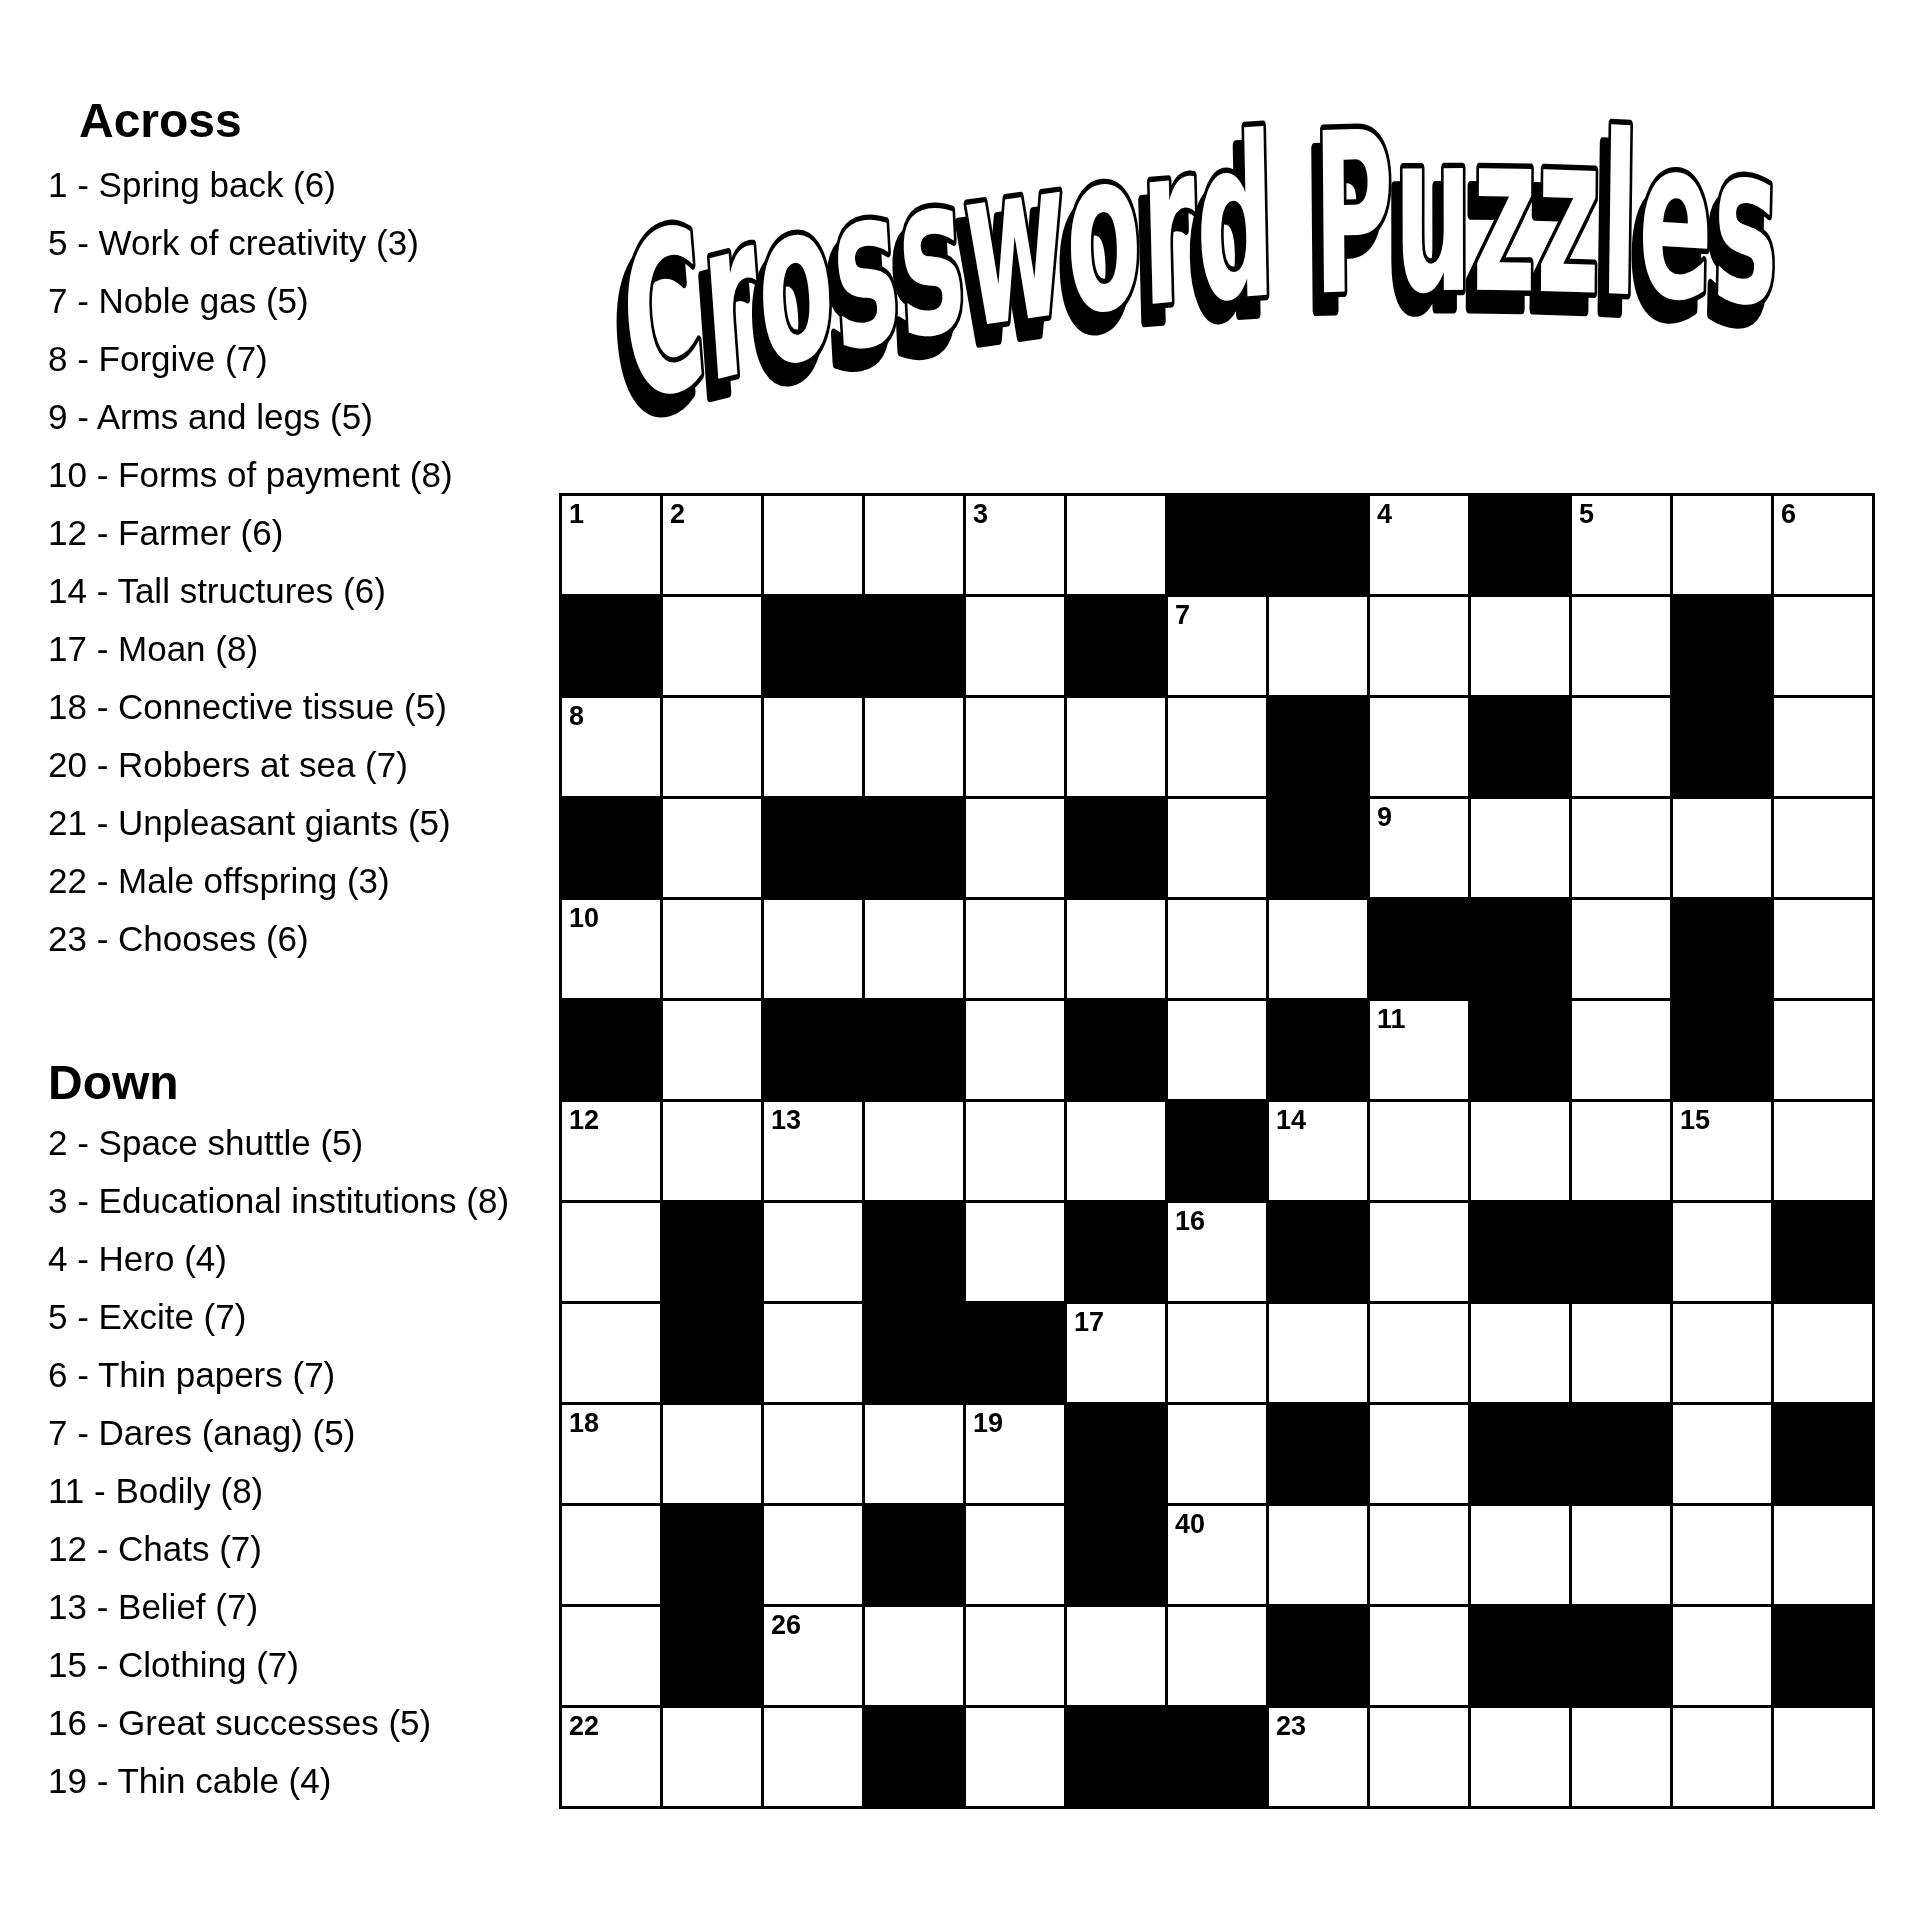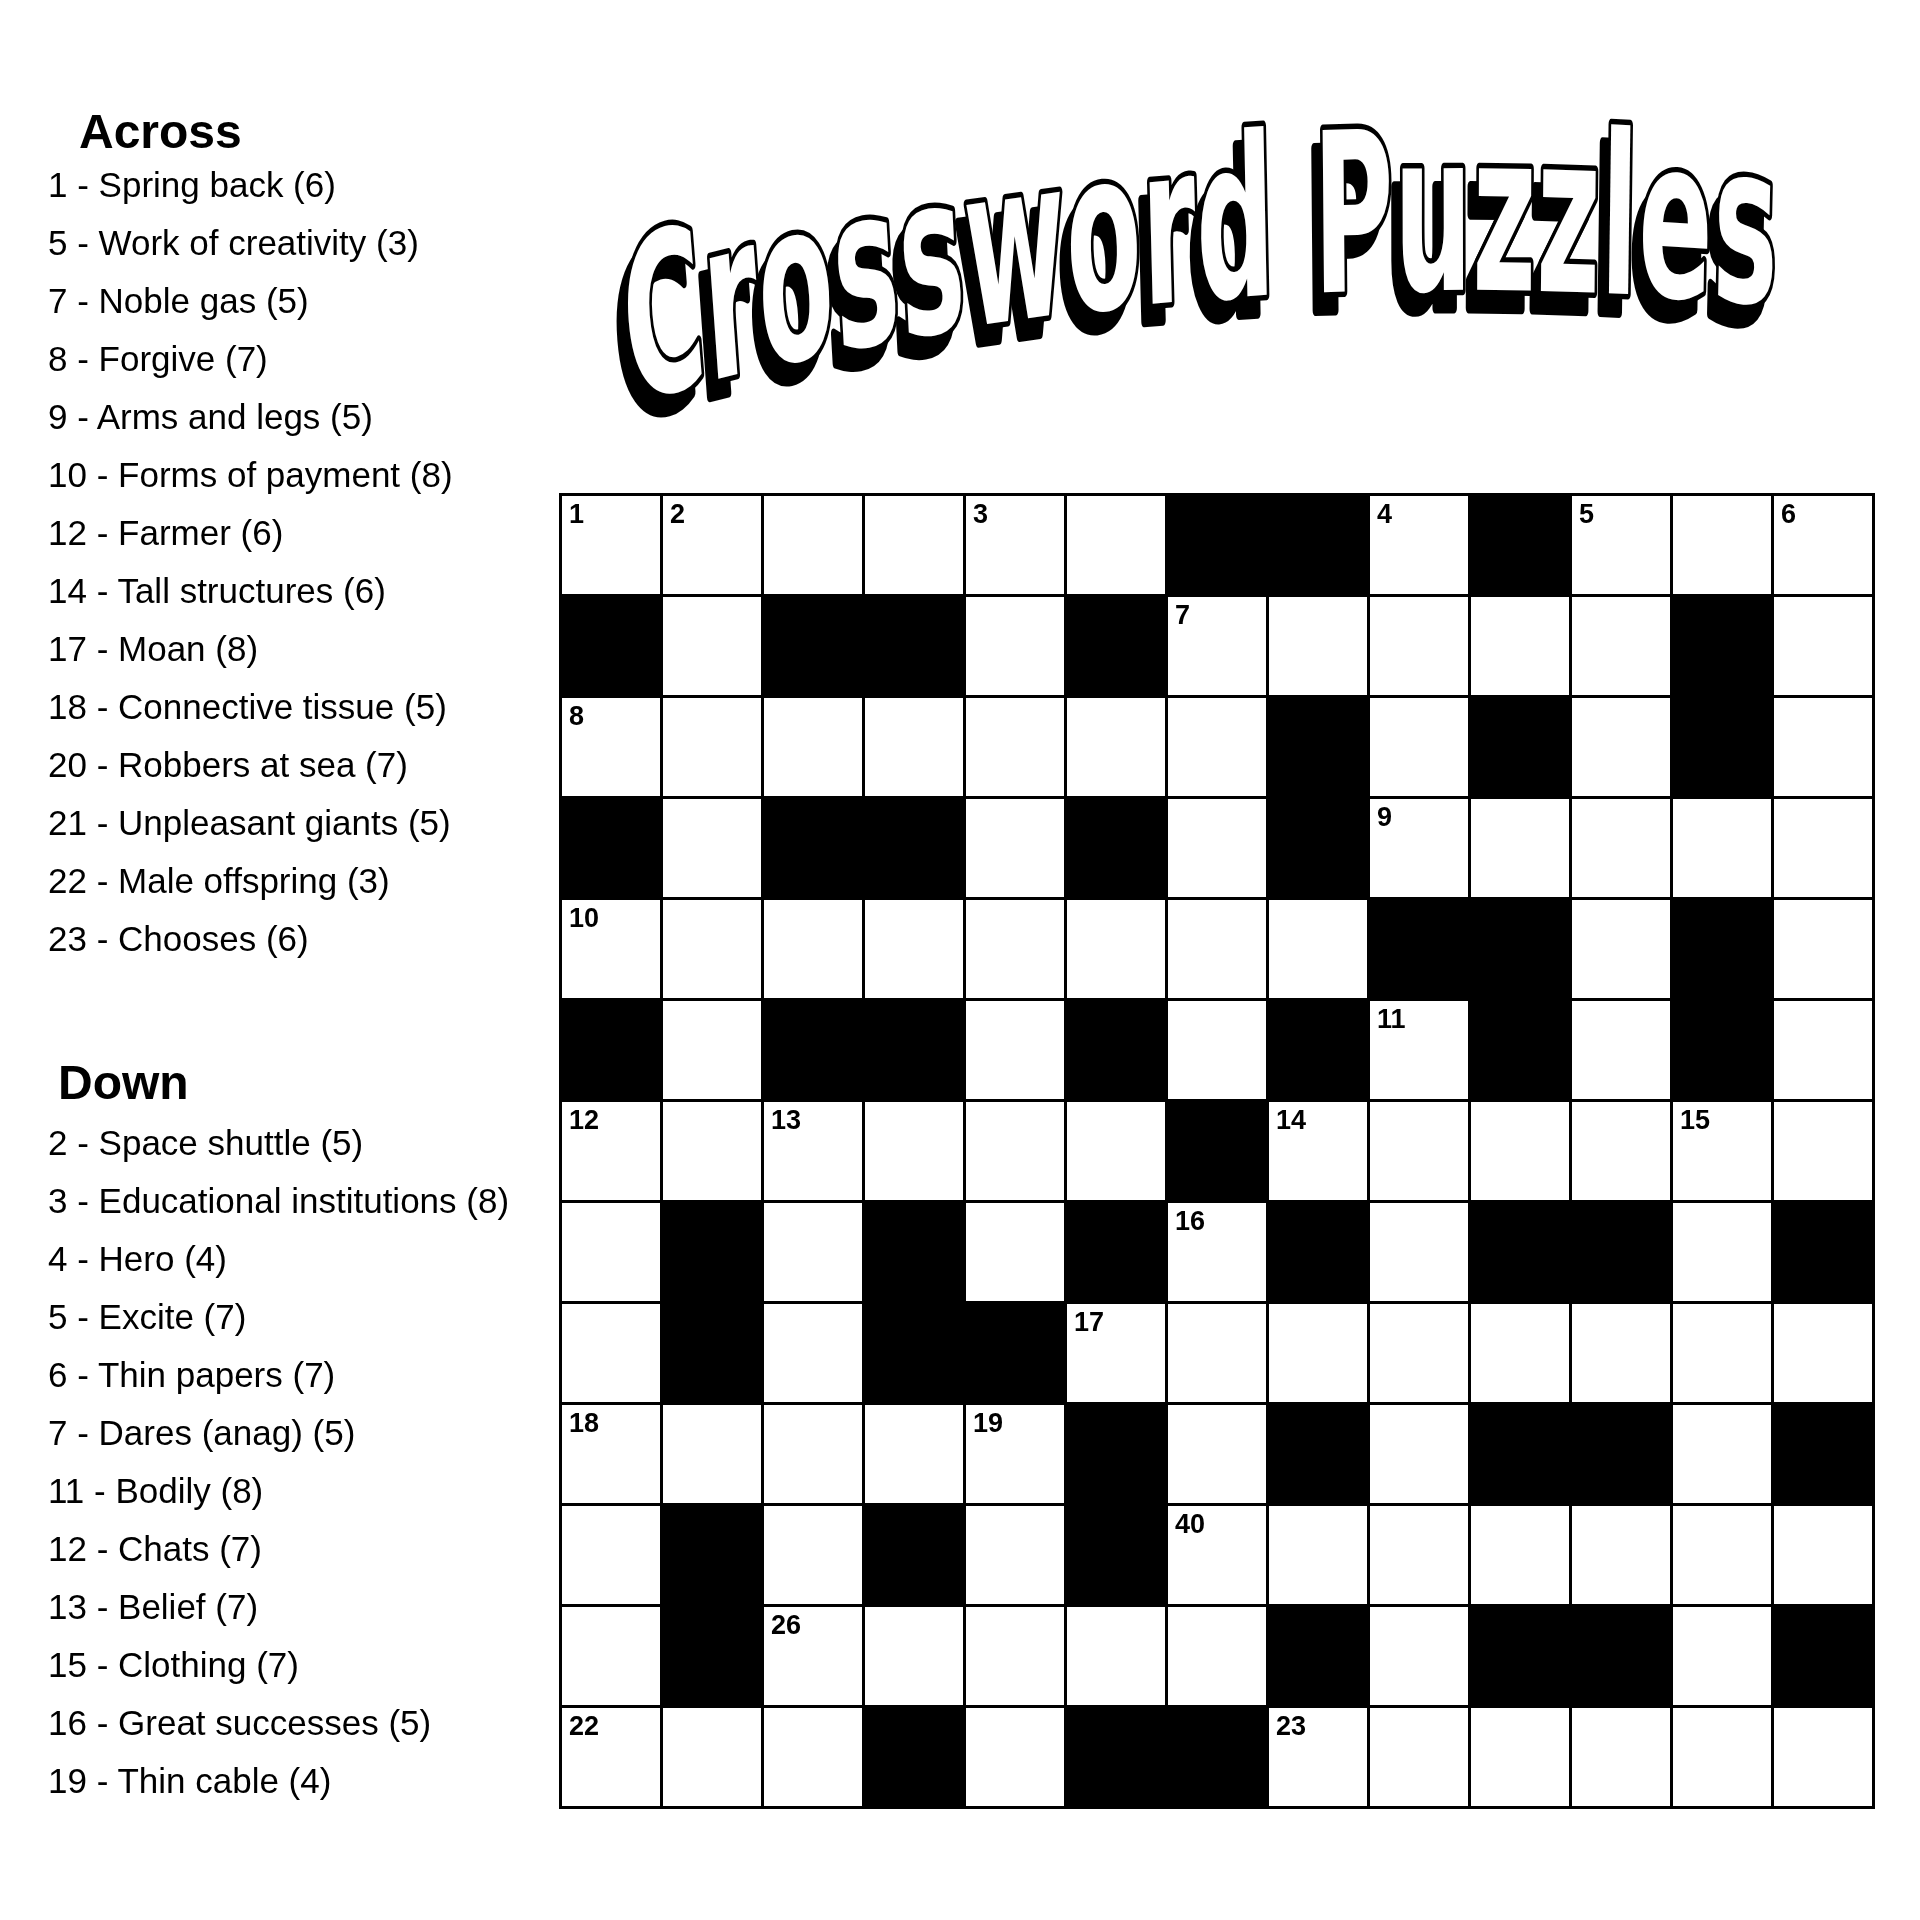--- a/index.html
+++ b/index.html
@@ -5,22 +5,22 @@
   html,body{margin:0;padding:0}
   body{
     width:1920px;height:1920px;position:relative;overflow:hidden;
     background:#ffffff;color:#000;
     font-family:"Liberation Sans",sans-serif;
   }
   
   #title-svg{position:absolute;left:0;top:118px;width:1920px;height:340px;pointer-events:none}
   
   .clue-header{position:absolute;font-weight:bold;font-size:48px;line-height:56px;white-space:nowrap}
-  #across-header{left:79px;top:104px}
-  #down-header{left:58px;top:1055px}
+  #across-header{left:79px;top:93px}
+  #down-header{left:48px;top:1055px}
   .clue-list{position:absolute;display:flex;flex-direction:column}
   #across-list{left:48px;top:156px}
   #down-list{left:48px;top:1114px}
   .clue{height:58px;display:flex;align-items:center;font-size:35px;white-space:nowrap}
   
   #grid{
     position:absolute;left:559px;top:493px;
     width:1316px;height:1316px;box-sizing:border-box;
     background:#000;padding:3px;
     display:grid;grid-template-columns:repeat(13,98px);grid-auto-rows:98px;gap:3px;

